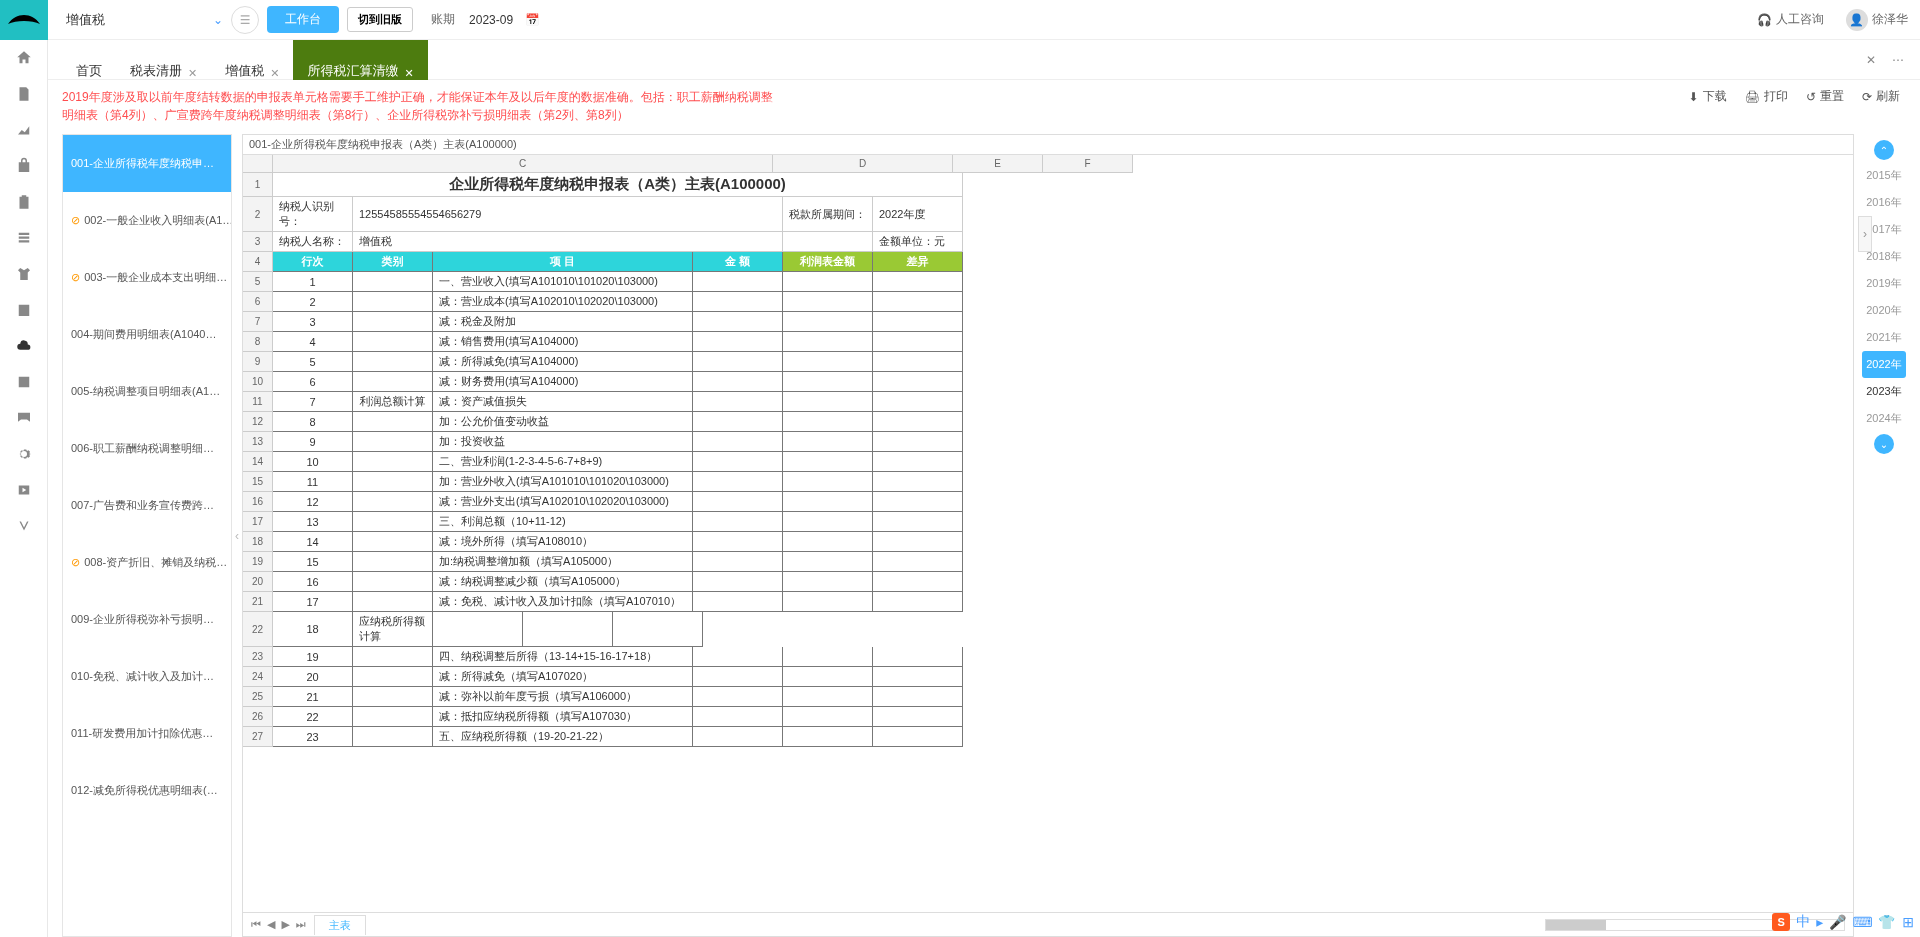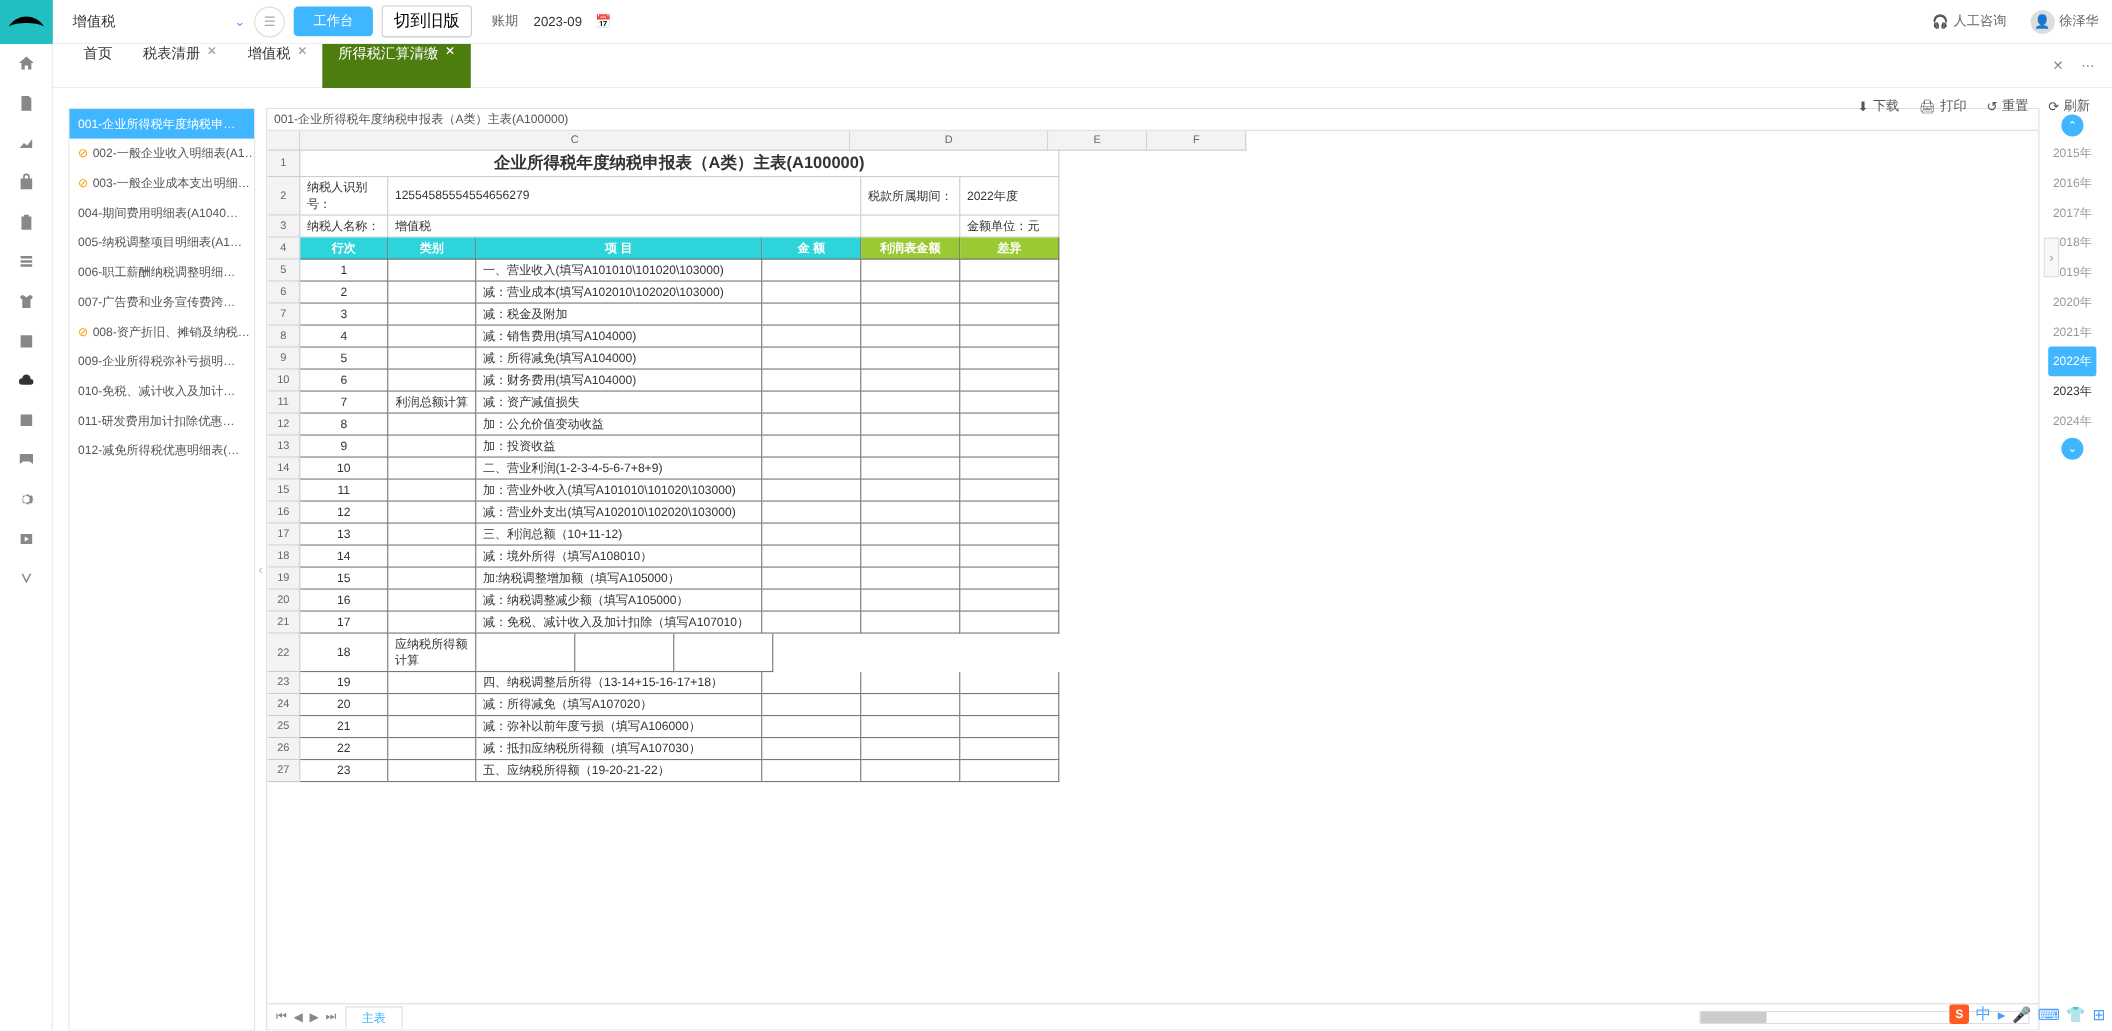--- a/index.html
+++ b/index.html
@@ -16,49 +16,49 @@
 
 
 .main { flex: 1; display: flex; flex-direction: column; }
 
 
 .topbar { height: 40px; display: flex; align-items: center; padding: 0 12px; border-bottom: 1px solid #eee; gap: 8px; }
 .topbar .company { color: #333; font-size: 13px; margin-left: 6px; }
 .topbar .dropdown-caret { color: #4a9eff; margin-left: 100px; }
 .topbar .circ-btn { width: 28px; height: 28px; border-radius: 50%; border: 1px solid #ddd; display: flex; align-items: center; justify-content: center; color: #aaa; }
 .topbar .workbench { background: #3fb6ff; color: #fff; border: none; border-radius: 4px; padding: 5px 18px; font-size: 12px; cursor: pointer; }
-.topbar .oldver { border: 1px solid #ccc; background: #fff; border-radius: 3px; padding: 4px 10px; font-size: 15px; cursor: pointer; }
+.topbar .oldver { border: 1px solid #ccc; background: #fff; border-radius: 3px; padding: 4px 10px; font-size: 11px; cursor: pointer; font-weight: bold; }
 .topbar .period-label { margin-left: 10px; color: #666; }
 .topbar .period-val { color: #333; margin-left: 6px; }
 .topbar .cal-icon { color: #3fb6ff; margin-left: 4px; }
 .topbar .spacer { flex: 1; }
 .topbar .right-item { display: flex; align-items: center; gap: 4px; color: #666; margin-left: 14px; }
 .topbar .avatar { width: 22px; height: 22px; border-radius: 50%; background: #ddd; display: flex; align-items: center; justify-content: center; color: #888; }
 
 
 .tabsrow { height: 40px; display: flex; align-items: center; border-bottom: 1px solid #eee; padding-left: 14px; gap: 0; }
-.tabsrow .tab { padding: 0 14px; height: 40px; display: flex; align-items: flex-start; gap: 6px; font-size: 13px; cursor: pointer; }
+.tabsrow .tab { padding: 0 14px; height: 40px; display: flex; align-items: flex-end; gap: 6px; font-size: 13px; cursor: pointer; }
 .tabsrow .tab .close-x { color: #999; font-size: 11px; }
 .tabsrow .tab.active { background: #4d7c0f; color: #fff; }
 .tabsrow .tab.active .close-x { color: #fff; }
 .tabsrow .tabs-spacer { flex: 1; }
 .tabsrow .tabs-tools { display: flex; gap: 8px; padding-right: 12px; }
 .tabsrow .tabs-tools span { color: #888; cursor: pointer; padding: 4px; }
 
 
 .content { flex: 1; display: flex; flex-direction: column; position: relative; padding: 8px 14px 0 14px; overflow: hidden; }
 .warning { color: #ff4d4f; font-size: 12px; line-height: 1.5; max-width: 720px; }
 .toolbar-right { position: absolute; right: 20px; top: 8px; display: flex; gap: 18px; }
 .toolbar-right .tbtn { display: flex; align-items: center; gap: 4px; color: #555; cursor: pointer; font-size: 12px; }
 
 .workarea { flex: 1; display: flex; margin-top: 10px; overflow: hidden; }
 
 
 .formlist { width: 170px; border: 1px solid #e5e5e5; background: #fff; overflow-y: auto; }
-.formlist .form-item { padding: 6px 8px; font-size: 11px; cursor: pointer; display: flex; align-items: center; gap: 4px; color: #555; white-space: nowrap; overflow: hidden; text-overflow: ellipsis; }
+.formlist .form-item { padding: 21px 8px; font-size: 11px; cursor: pointer; display: flex; align-items: center; gap: 4px; color: #555; white-space: nowrap; overflow: hidden; text-overflow: ellipsis; }
 .formlist .form-item.active { background: #3fb6ff; color: #fff; }
 .formlist .form-item .warn { color: #ff9800; font-size: 11px; }
 
 
 .collapse-handle { width: 10px; display: flex; align-items: center; justify-content: center; color: #bbb; cursor: pointer; }
 
 
 .sheet-wrap { flex: 1; display: flex; flex-direction: column; border: 1px solid #ddd; overflow: hidden; }
 .sheet-header { display: flex; }
 .sheet-header .corner { width: 30px; height: 18px; border-right: 1px solid #ccc; border-bottom: 1px solid #ccc; background: #f3f3f3; }
@@ -210,20 +210,21 @@
           <span class="close-x">✕</span>
         </div>
       <div class="tabs-spacer"></div>
       <div class="tabs-tools">
         <span>✕</span>
         <span>⋯</span>
       </div>
     </div>
 
     <div class="content">
+      <div class="warning">2019年度涉及取以前年度结转数据的申报表单元格需要手工维护正确，才能保证本年及以后年度的数据准确。包括：职工薪酬纳税调整明细表（第4列）、广宣费跨年度纳税调整明细表（第8行）、企业所得税弥补亏损明细表（第2列、第8列）</div>
       <div class="toolbar-right">
         <span class="tbtn">⬇ <span>下载</span></span>
         <span class="tbtn">🖨 <span>打印</span></span>
         <span class="tbtn">↺ <span>重置</span></span>
         <span class="tbtn">⟳ <span>刷新</span></span>
       </div>
 
       <div class="workarea">
 
         <div class="formlist" id="formlist">

